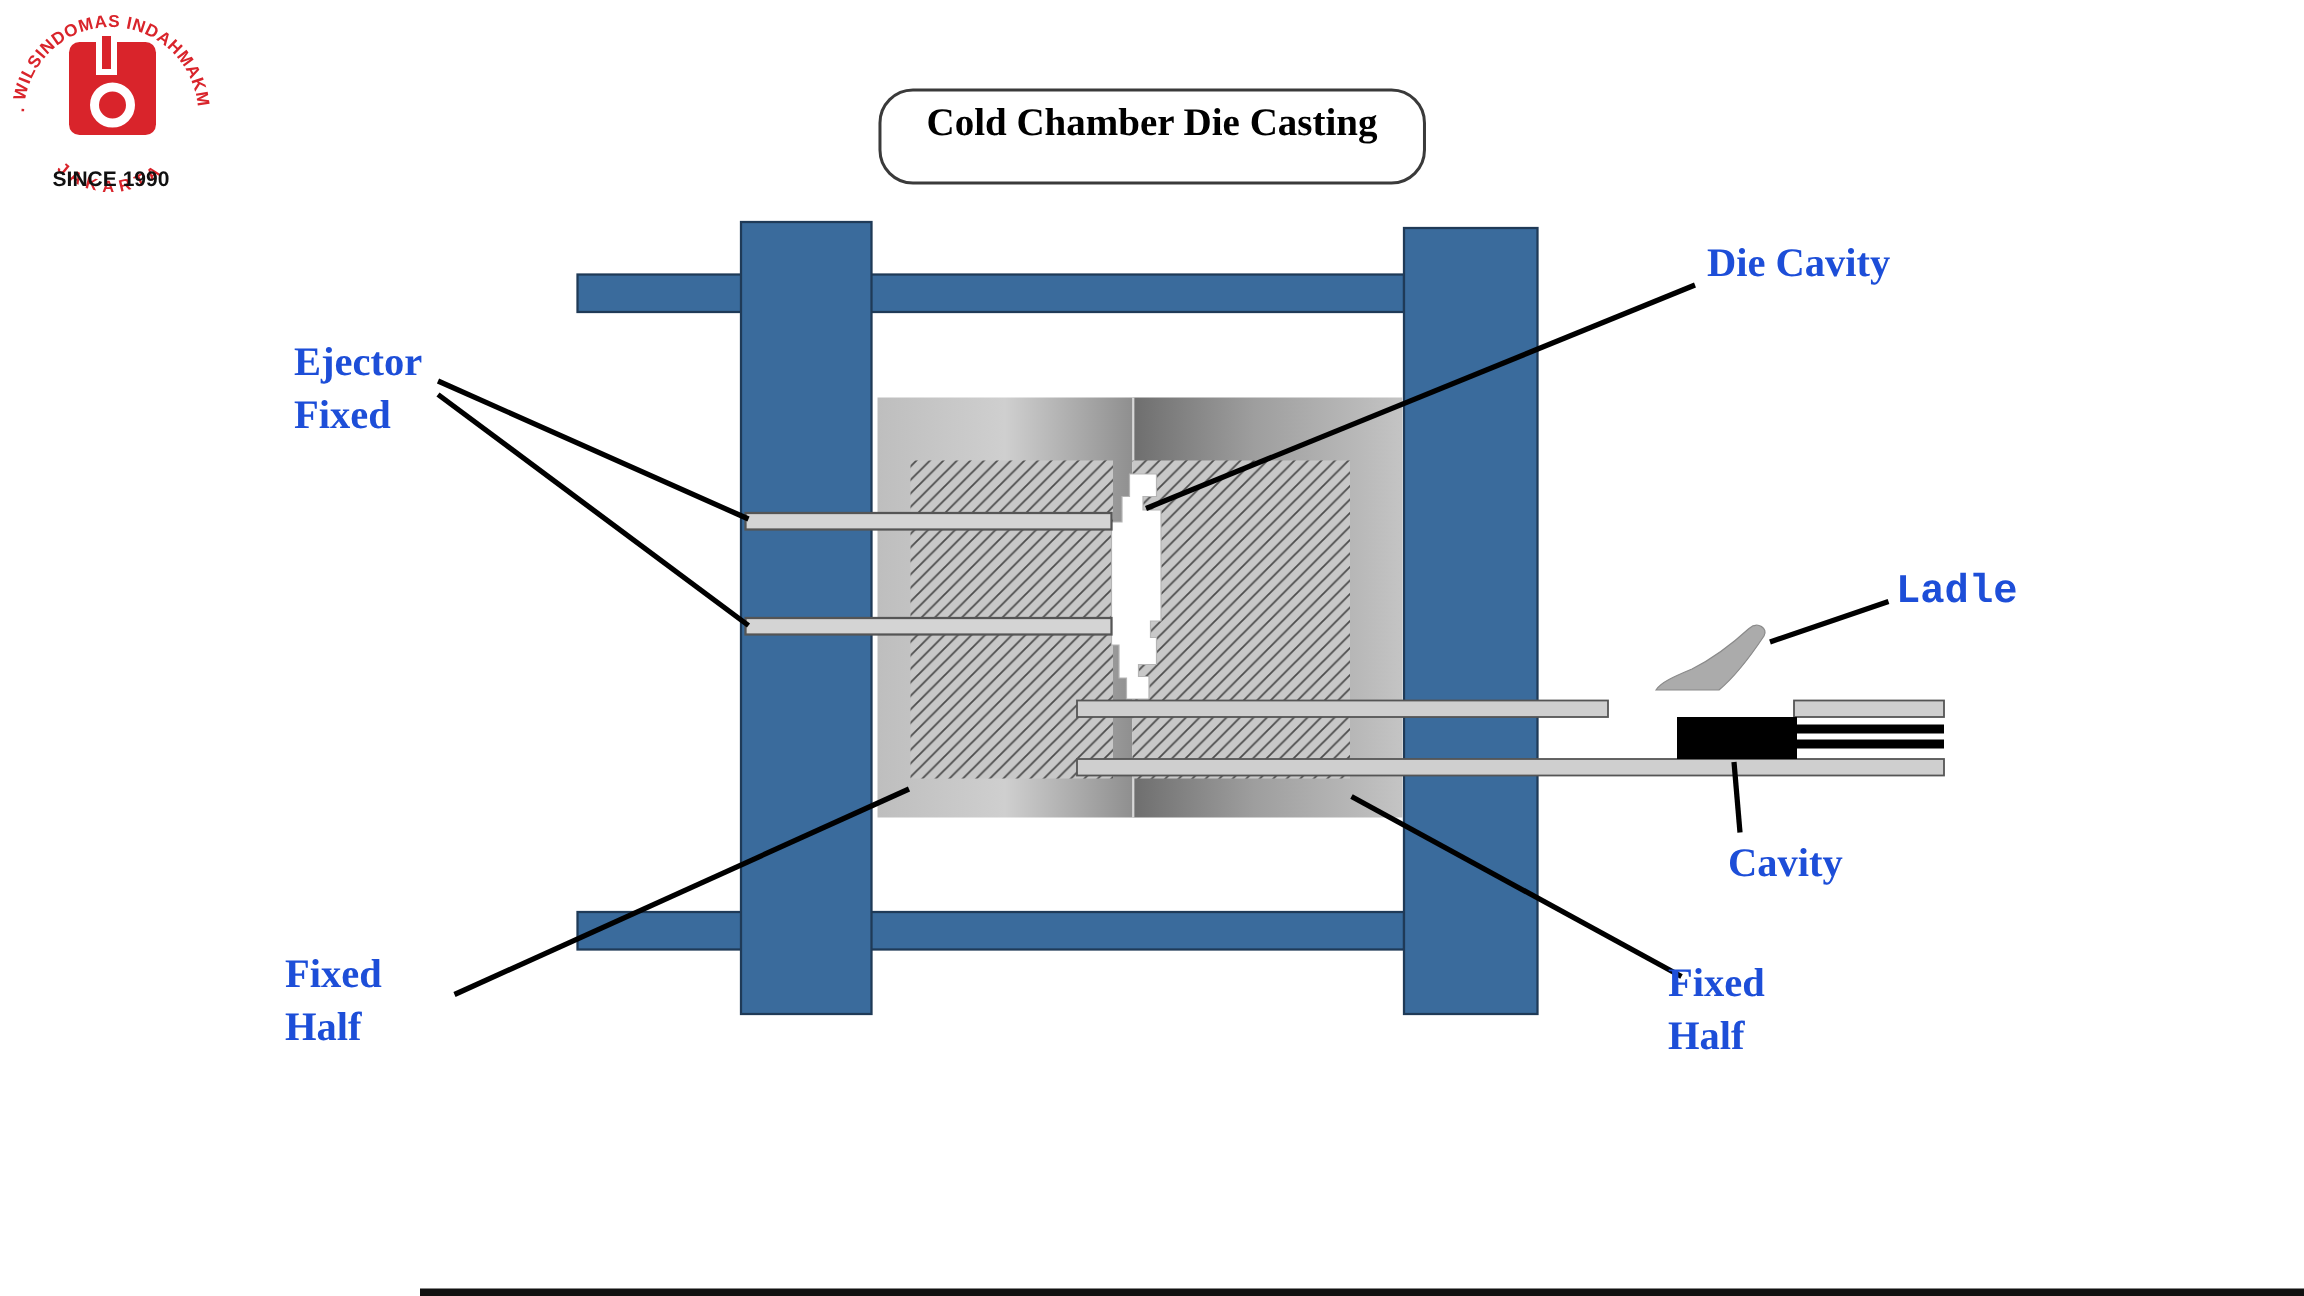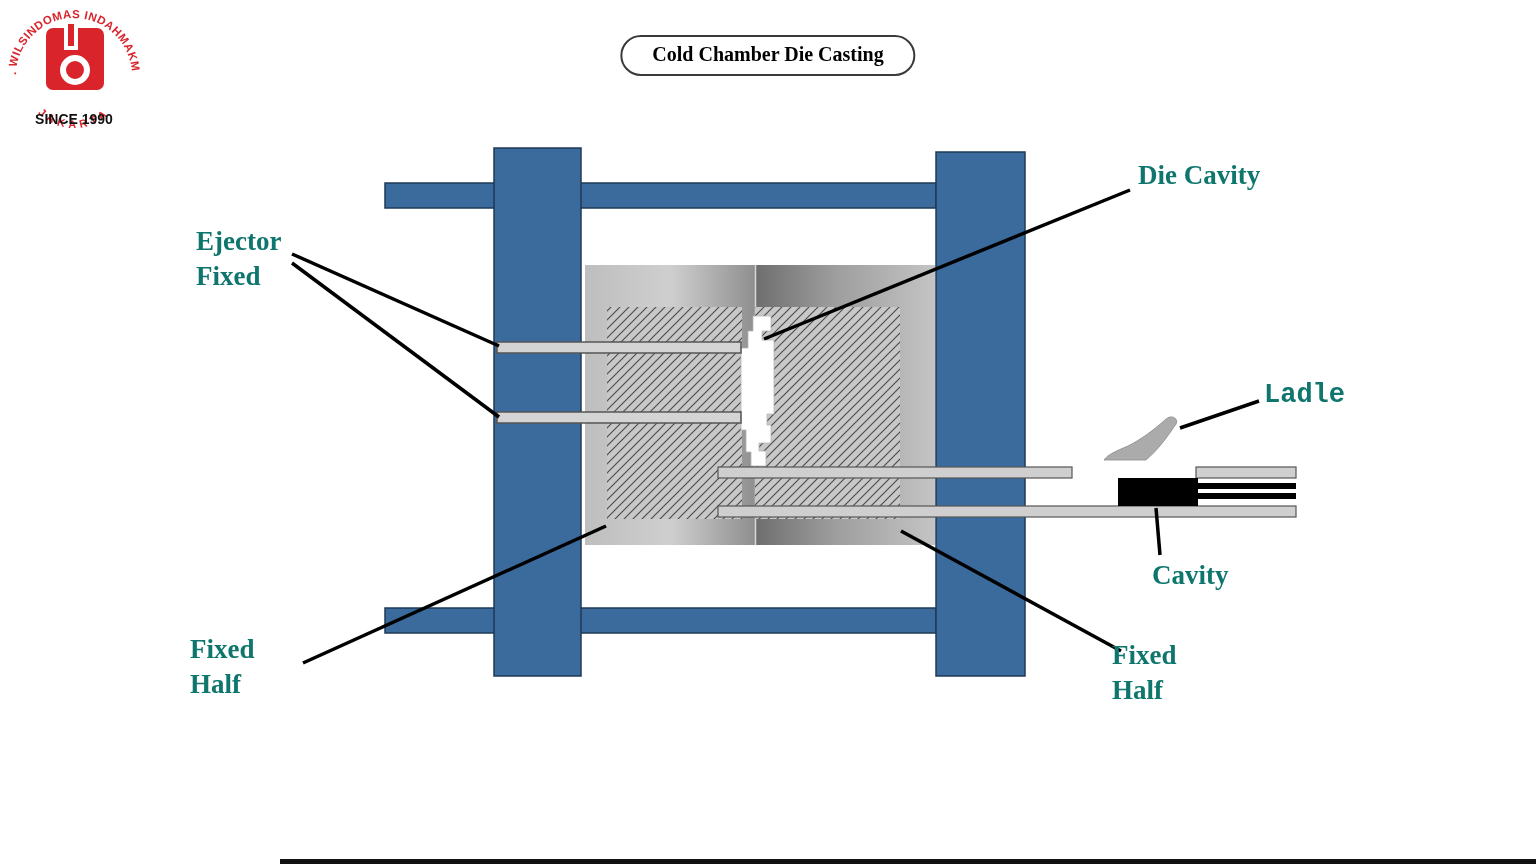--- a/index.html
+++ b/index.html
@@ -1,25 +1,25 @@
 <!DOCTYPE html>
 <html><head>
 <meta charset="utf-8">
 <style>
   * { margin:0; padding:0; box-sizing:border-box; }
   html,body { background:#ffffff; }
   body { font-family:"Liberation Serif", serif; }
   .canvas { position:relative; width:1536px; height:864px; background:#ffffff; overflow:hidden; }
   .shapes { position:absolute; left:0; top:0; width:1536px; height:864px; }
   .title-box {
-    position:absolute; top:35px; left:50%; transform:translateX(-50%);
-    border:2.5px solid #3a3a3a; border-radius:23px; padding:6px 30px 8px 30px;
-    font-size:20px; font-weight:bold; color:#000; white-space:nowrap; background:#fff;
+    position:absolute; top:59px; left:50%; transform:translateX(-50%);
+    border:2.5px solid #3a3a3a; border-radius:23px; padding:6px 30px 24px 30px;
+    font-size:26px; font-weight:bold; color:#000; white-space:nowrap; background:#fff;
   }
-  .lbl { position:absolute; font-weight:bold; color:#0f766e; font-size:27px; line-height:1.3; }
+  .lbl { position:absolute; font-weight:bold; color:#1d4ed8; font-size:27px; line-height:1.3; }
   .lbl.center { text-align:left; }
   .logo-since { font-family:"Liberation Sans", sans-serif; }
 </style>
 </head>
 <body>
 
 <div class="canvas">
 
   <svg class="shapes" viewBox="0 0 1536 864">
     <defs>

